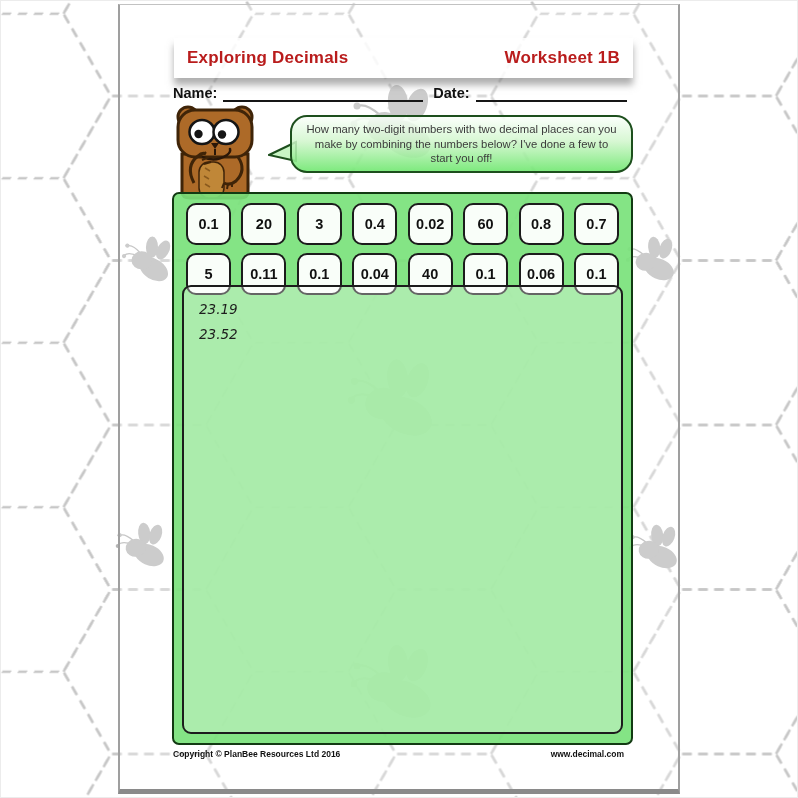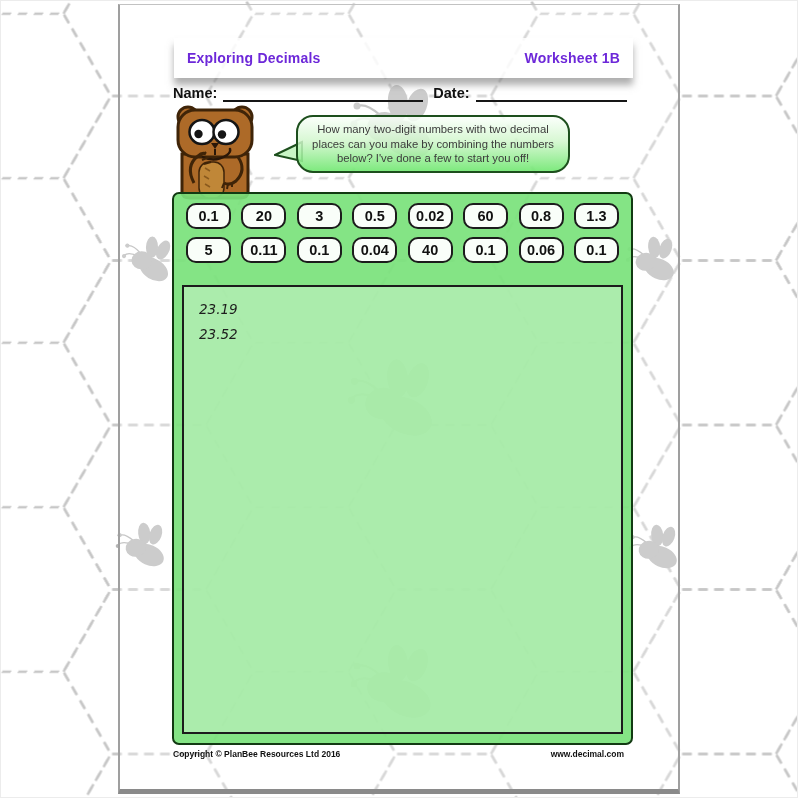--- a/index.html
+++ b/index.html
@@ -7,47 +7,47 @@
          font-family:"Liberation Sans",sans-serif;border:1px solid #ececec;box-sizing:border-box;}
   .hexbg,.bees{position:absolute;left:0;top:0;}
   
   .sheet{position:absolute;left:117px;top:3px;width:562px;height:790px;box-sizing:border-box;
          background:rgba(255,255,255,0.30);
          border-left:2px solid #9f9f9f;border-right:2px solid #9f9f9f;
          border-top:1px solid #c2c2c2;border-bottom:5px solid #8a8a8a;z-index:1;}
   .headband{position:absolute;left:54px;top:33px;width:459px;height:40px;box-sizing:border-box;
             background:rgba(255,255,255,0.82);box-shadow:0 7px 7px rgba(110,110,110,0.55);
             display:flex;justify-content:space-between;align-items:center;padding:0 13px;z-index:2;}
-  .headband span{font-weight:bold;font-size:14px;color:#6d28d9;letter-spacing:0.2px;}
+  .headband span{font-weight:bold;font-size:17px;color:#b91c1c;letter-spacing:0.2px;}
   .namerow{position:absolute;left:53px;right:51px;top:80px;height:23px;display:flex;
            align-items:flex-start;z-index:2;font-weight:bold;font-size:14.5px;color:#111;}
   .namerow .lbl{padding-bottom:1px;}
   .line{border-bottom:2px solid #161616;height:15px;}
   .name-line{flex:1.32;margin:0 10px 0 6px;}
   .date-line{flex:1;margin-left:6px;}
   
   .bear{position:absolute;left:52px;top:99px;width:88px;height:96px;z-index:3;}
   
-  .bubble{position:absolute;left:176px;top:110px;width:274px;height:58px;z-index:5;}
+  .bubble{position:absolute;left:170px;top:110px;width:343px;height:58px;z-index:5;}
   .tail{position:absolute;left:-22px;top:25px;z-index:0;}
   .bubble-inner{position:relative;z-index:1;height:100%;box-sizing:border-box;
      border:2px solid #1d4f1d;border-radius:17px;
      background:linear-gradient(180deg,rgba(250,255,250,0.85) 0%,rgba(208,246,203,0.85) 45%,rgba(116,232,116,0.92) 100%);
      display:flex;align-items:center;justify-content:center;text-align:center;
      padding:4px 13px;font-size:11.3px;line-height:1.3;color:#3b3b3b;}
   
   .panel{position:absolute;left:52px;top:187px;width:461px;height:553px;box-sizing:border-box;
          background:rgba(121,226,123,0.92);border:2px solid #123a12;border-radius:7px;z-index:4;}
   .tilerow{display:flex;justify-content:space-between;padding:0 12px;margin-top:9px;}
   .tilerow + .tilerow{margin-top:8px;}
-  .tile{width:45px;height:26px;box-sizing:border-box;border:2.5px solid #1c1c1c;border-radius:10px;
+  .tile{width:45px;height:42px;box-sizing:border-box;border:2.5px solid #1c1c1c;border-radius:10px;
         background:rgba(255,255,255,0.95);display:flex;align-items:center;justify-content:center;
         font-weight:bold;font-size:14.5px;color:#111;}
   .answerbox{position:absolute;left:8px;right:8px;top:91px;bottom:9px;box-sizing:border-box;
-        border:2px solid #1c1c1c;border-radius:0;background:rgba(255,255,255,0.32);
+        border:2px solid #1c1c1c;border-radius:9px;background:rgba(255,255,255,0.32);
         padding:10px 15px;}
   .answer{font-family:"DejaVu Sans",sans-serif;font-style:italic;font-size:13.5px;
         color:#1d1d1d;line-height:25px;}
   
   .footer{position:absolute;left:53px;right:54px;top:744px;display:flex;
           justify-content:space-between;z-index:2;font-weight:bold;font-size:8.5px;color:#111;}
 </style>
 </head>
 <body>
 
@@ -133,25 +133,25 @@
       <div class="bubble-inner">
         <span>How many two-digit numbers with two decimal places can you make by combining the numbers below? I've done a few to start you off!</span>
       </div>
     </div>
 
     <div class="panel">
       <div class="tilerow">
           <div class="tile">0.1</div>
           <div class="tile">20</div>
           <div class="tile">3</div>
-          <div class="tile">0.5</div>
+          <div class="tile">0.4</div>
           <div class="tile">0.02</div>
           <div class="tile">60</div>
           <div class="tile">0.8</div>
-          <div class="tile">1.3</div>
+          <div class="tile">0.7</div>
         </div>
       <div class="tilerow">
           <div class="tile">5</div>
           <div class="tile">0.11</div>
           <div class="tile">0.1</div>
           <div class="tile">0.04</div>
           <div class="tile">40</div>
           <div class="tile">0.1</div>
           <div class="tile">0.06</div>
           <div class="tile">0.1</div>

